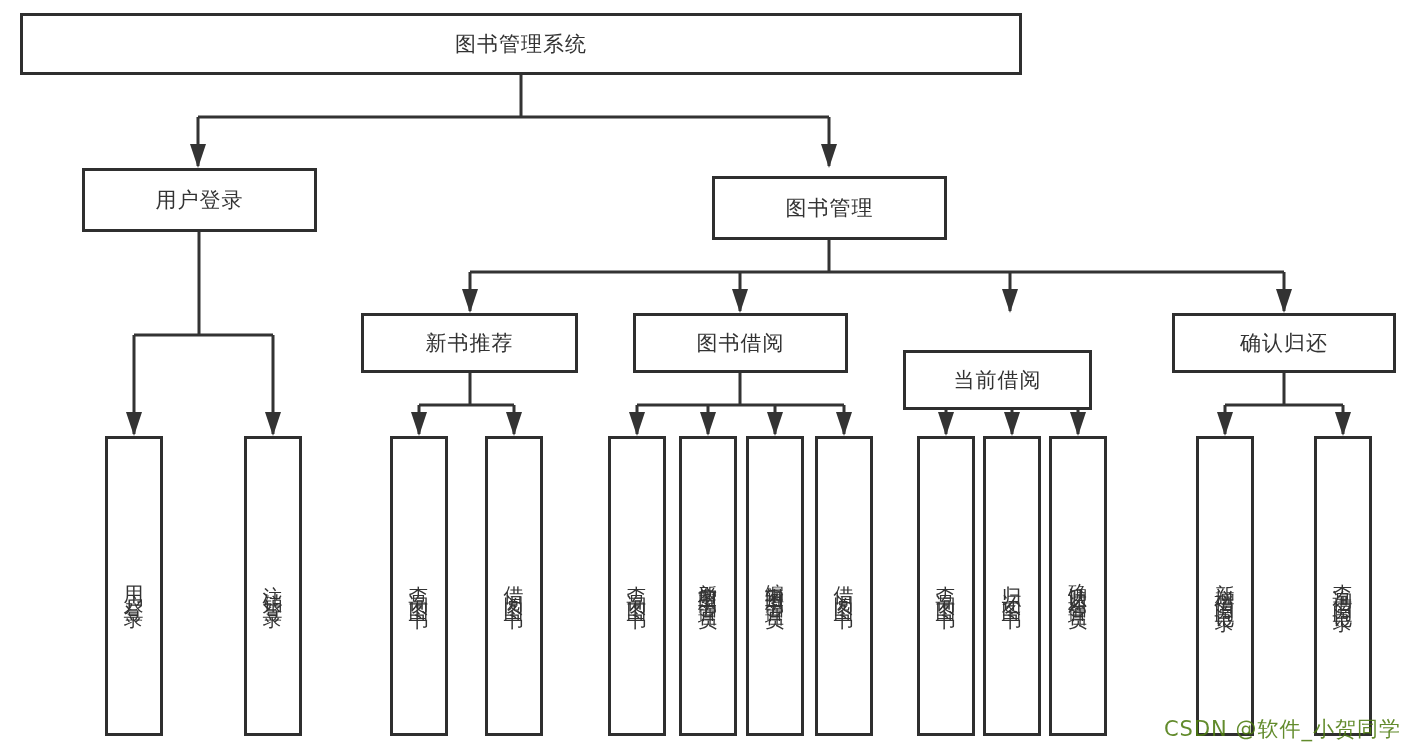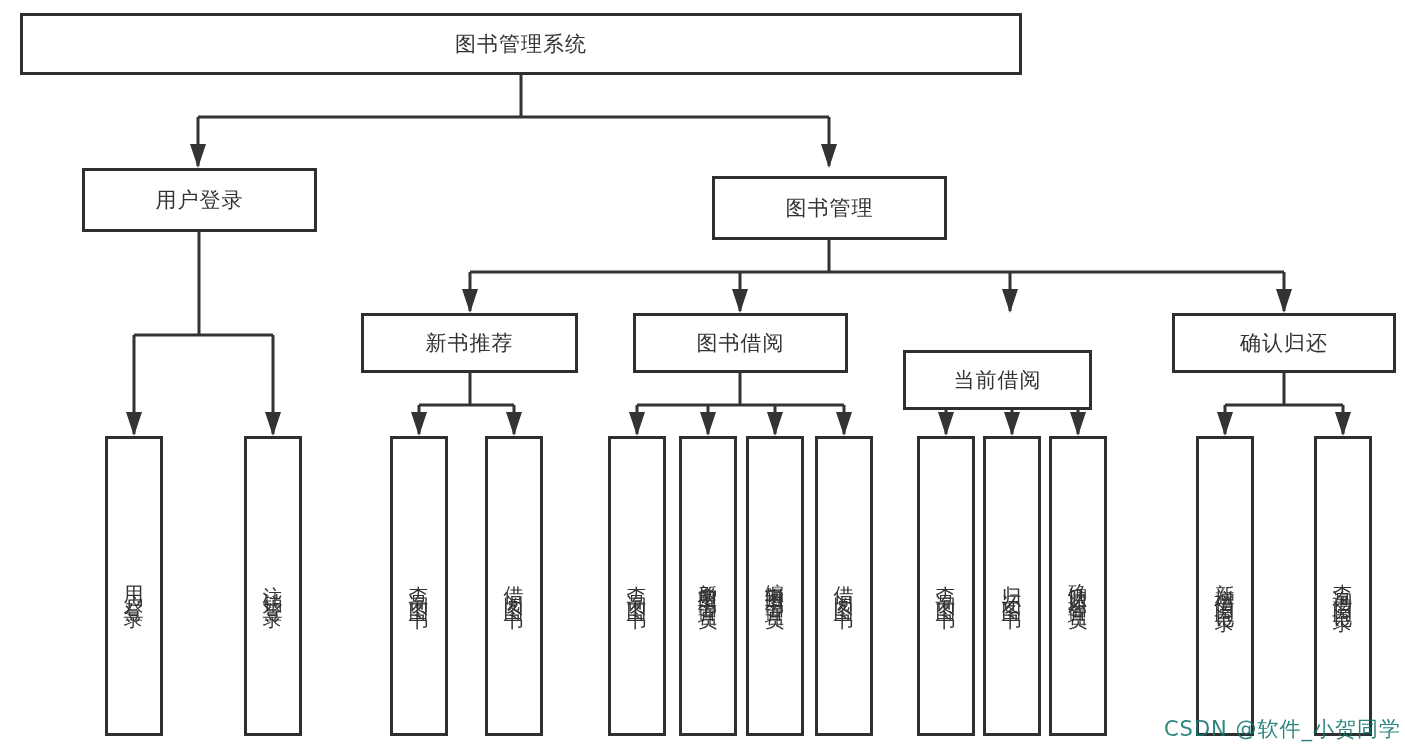--- a/index.html
+++ b/index.html
@@ -14,21 +14,21 @@
     display:flex; align-items:center; justify-content:center;
     text-align:center;
   }
   .hbox { font-size:21px; letter-spacing:1px; }
   .vbox {
     writing-mode:vertical-rl; text-orientation:mixed;
     font-size:20px; letter-spacing:8px; line-height:1.1;
   }
   .watermark {
     position:absolute; right:4px; bottom:4px;
-    font-size:21px; color:#0f766e; opacity:0.88;
+    font-size:21px; color:#4d7c0f; opacity:0.88;
     letter-spacing:1px; z-index:5; white-space:nowrap;
   }
 </style>
 </head>
 <body>
 
 <div class="canvas">
 
   <svg class="connectors" viewBox="0 0 1405 747" xmlns="http://www.w3.org/2000/svg">
     <g stroke="#333333" stroke-width="3" fill="none">

